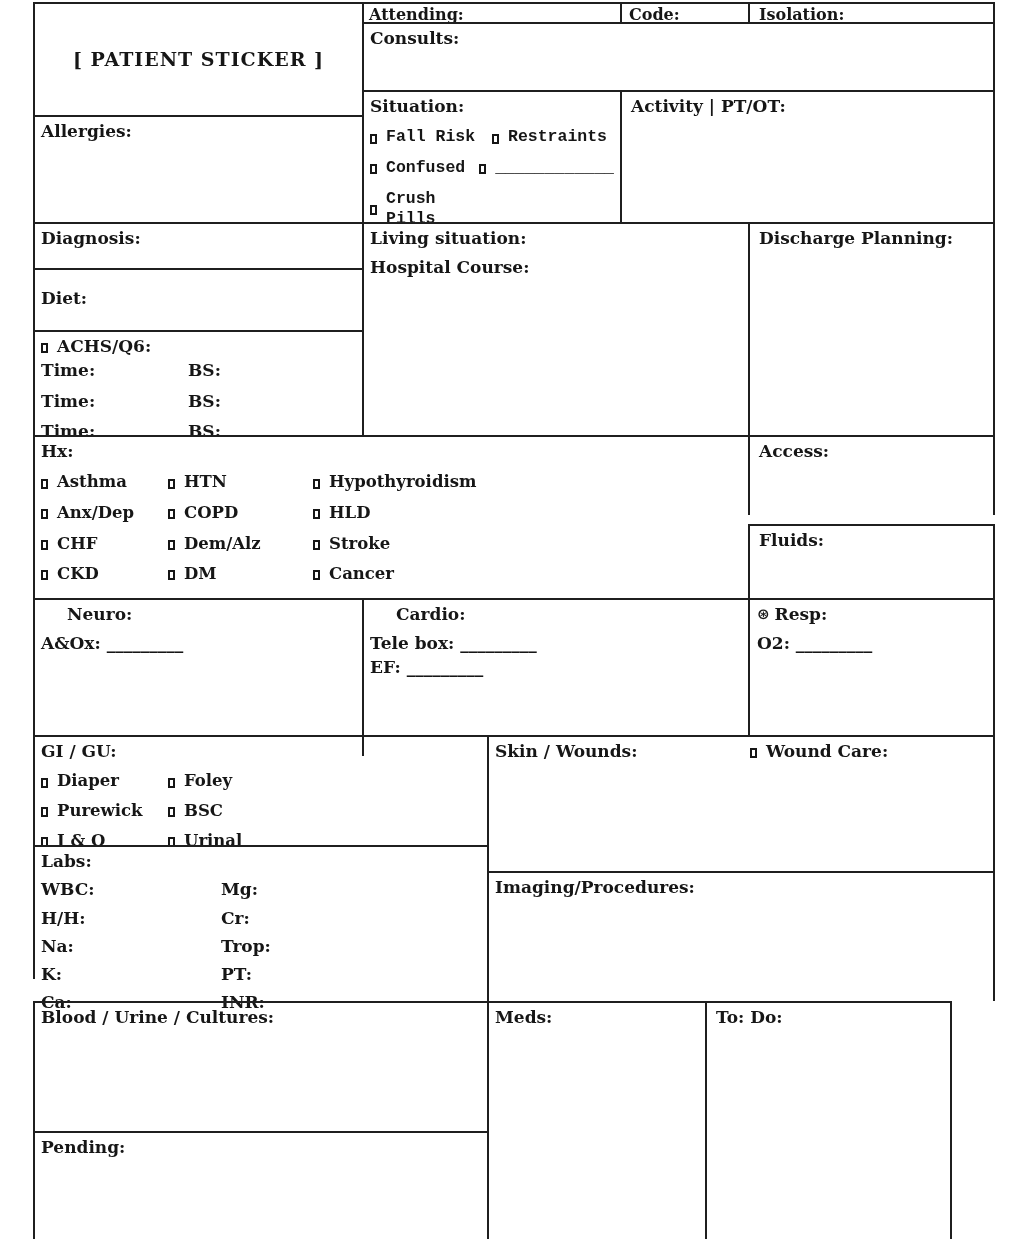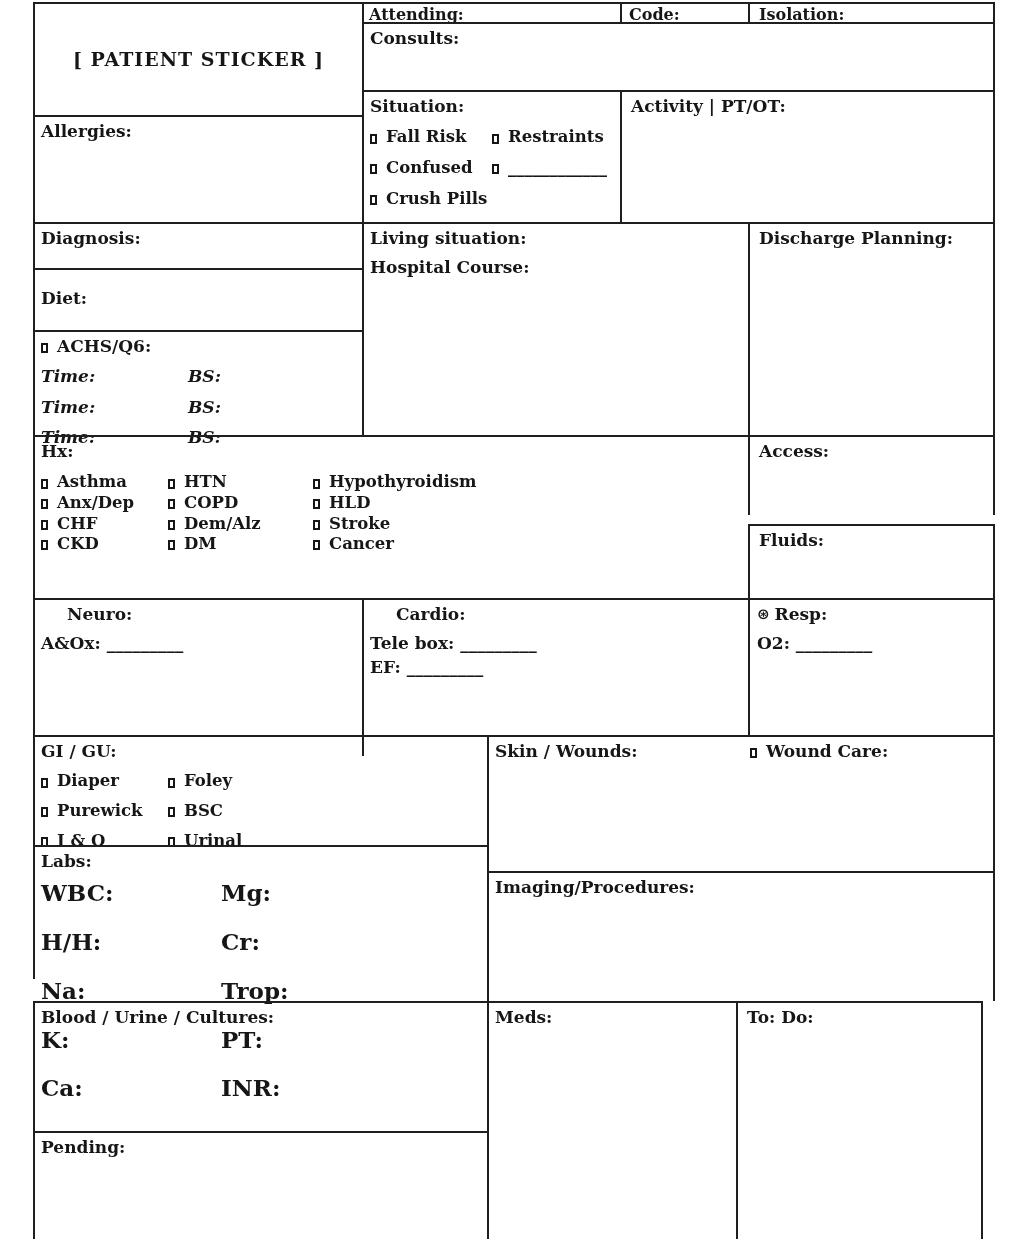--- a/index.html
+++ b/index.html
@@ -31,41 +31,41 @@
   .small{font-size:16px;line-height:1.15;}
   
   .cb{
     display:inline-block;flex:none;
     width:7px;height:10px;
     border:2px solid var(--ink);
     margin-right:9px;
     margin-top:2px;
   }
   .chk{display:flex;align-items:center;font-size:16.5px;}
-  .chk-row{display:flex;margin-top:10px;}
+  .chk-row{display:flex;margin-top:10px;font-family:Liberation Mono, monospace;}
   .chk-row .c1{width:122px;}
   .sticker-inner{
     height:100%;display:flex;align-items:center;justify-content:center;
     font-size:19px;letter-spacing:1px;
   }
   .hx-grid{
     display:grid;grid-template-columns:127px 145px auto;
-    margin-top:10px;
+    row-gap:10px;margin-top:10px;
   }
   .gigu-grid{
     display:grid;grid-template-columns:127px auto;
     row-gap:9px;margin-top:9px;
   }
   .labs-grid{
     display:grid;grid-template-columns:180px auto;
-    row-gap:20px;margin-top:7px;font-size:23px;
+    row-gap:7px;margin-top:7px;font-size:17px;
   }
   .timebs-grid{
     display:grid;grid-template-columns:147px auto;
-    row-gap:9px;margin-top:9px;font-size:17px;font-style:italic;
+    row-gap:9px;margin-top:3px;font-size:17px;
   }
   .blank{letter-spacing:0px;}
   .indent1{padding-left:26px;display:block;}
   .mt8{margin-top:8px;}
   .mt14{margin-top:2px;}
   .skin-head{display:flex;align-items:flex-start;}
   .skin-head .sw{width:255px;}
   .resp-head{display:flex;align-items:center;}
   .icon-glyph{font-family:"DejaVu Sans","Liberation Sans",sans-serif;font-size:15px;margin-right:5px;}
 </style>
@@ -314,17 +314,17 @@
   </div>
 
   <div class="cell" style="left:33px;top:1131px;width:454px;height:108px;">
     <span class="lbl">Pending:</span>
   </div>
 
   <div class="cell" style="left:487px;top:1001px;width:261px;height:238px;">
     <span class="lbl">Meds:</span>
   </div>
 
-  <div class="cell rb" style="left:736px;top:1001px;width:247px;height:238px;padding-left:9px;">
+  <div class="cell rb" style="left:705px;top:1001px;width:247px;height:238px;padding-left:9px;">
     <span class="lbl">To: Do:</span>
   </div>
 
 </div>
 
 </body></html>

